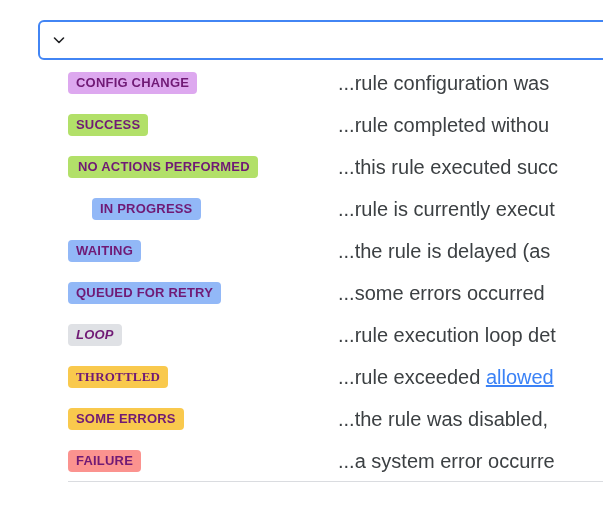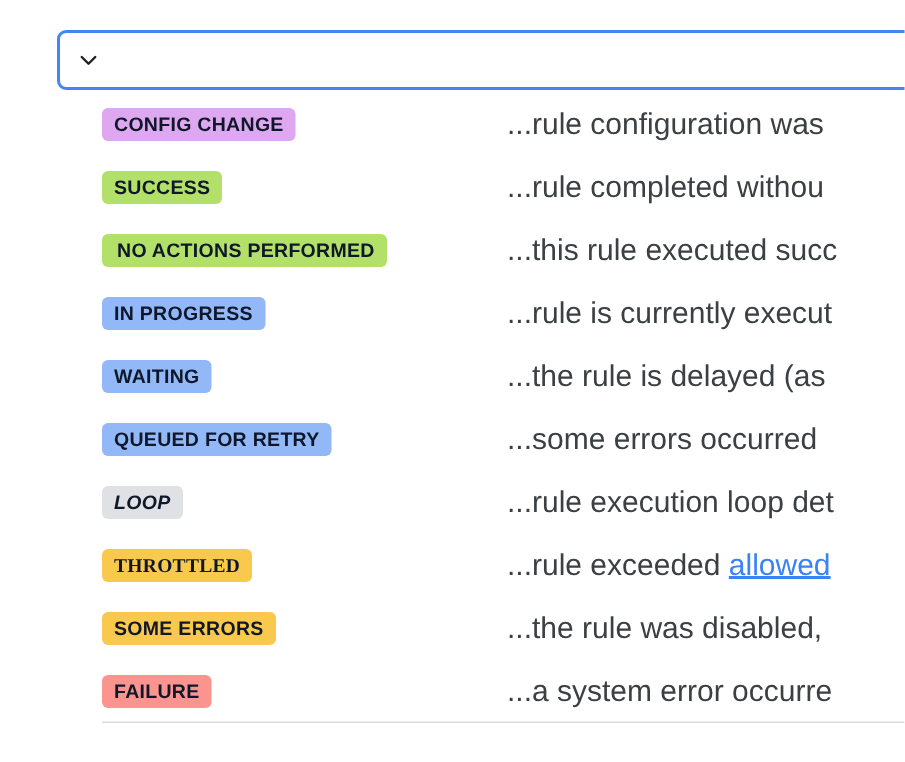--- a/index.html
+++ b/index.html
@@ -88,29 +88,29 @@
   }
 
   .badge {
     display: inline-block;
     padding: 3px 8px 4px 8px;
     border-radius: 4px;
     font-size: 13px;
     line-height: 15px;
     font-weight: bold;
     letter-spacing: 0.2px;
-    color: #0f172a;
+    color: #701a75;
     white-space: nowrap;
     text-align: right;
   }
 
   .badge.config-change        { background: #dda8ef; }
   .badge.success              { background: #b2e069; }
   .badge.no-actions-performed { background: #b2e069; padding-left: 10px; }
-  .badge.in-progress          { background: #92b8f7; }
+  .badge.in-progress          { background: #92b8f7; margin-left: 24px; }
   .badge.waiting              { background: #92b8f7; }
   .badge.queued-for-retry     { background: #92b8f7; }
   .badge.loop                 { background: #dfe1e5; font-style: italic; }
   .badge.throttled            { background: #f9c94d; font-family: Liberation Serif, serif; }
   .badge.some-errors          { background: #f9c94d; }
   .badge.failure              { background: #fb938f; }
 
   .desc {
     font-size: 20px;
     line-height: 20px;

